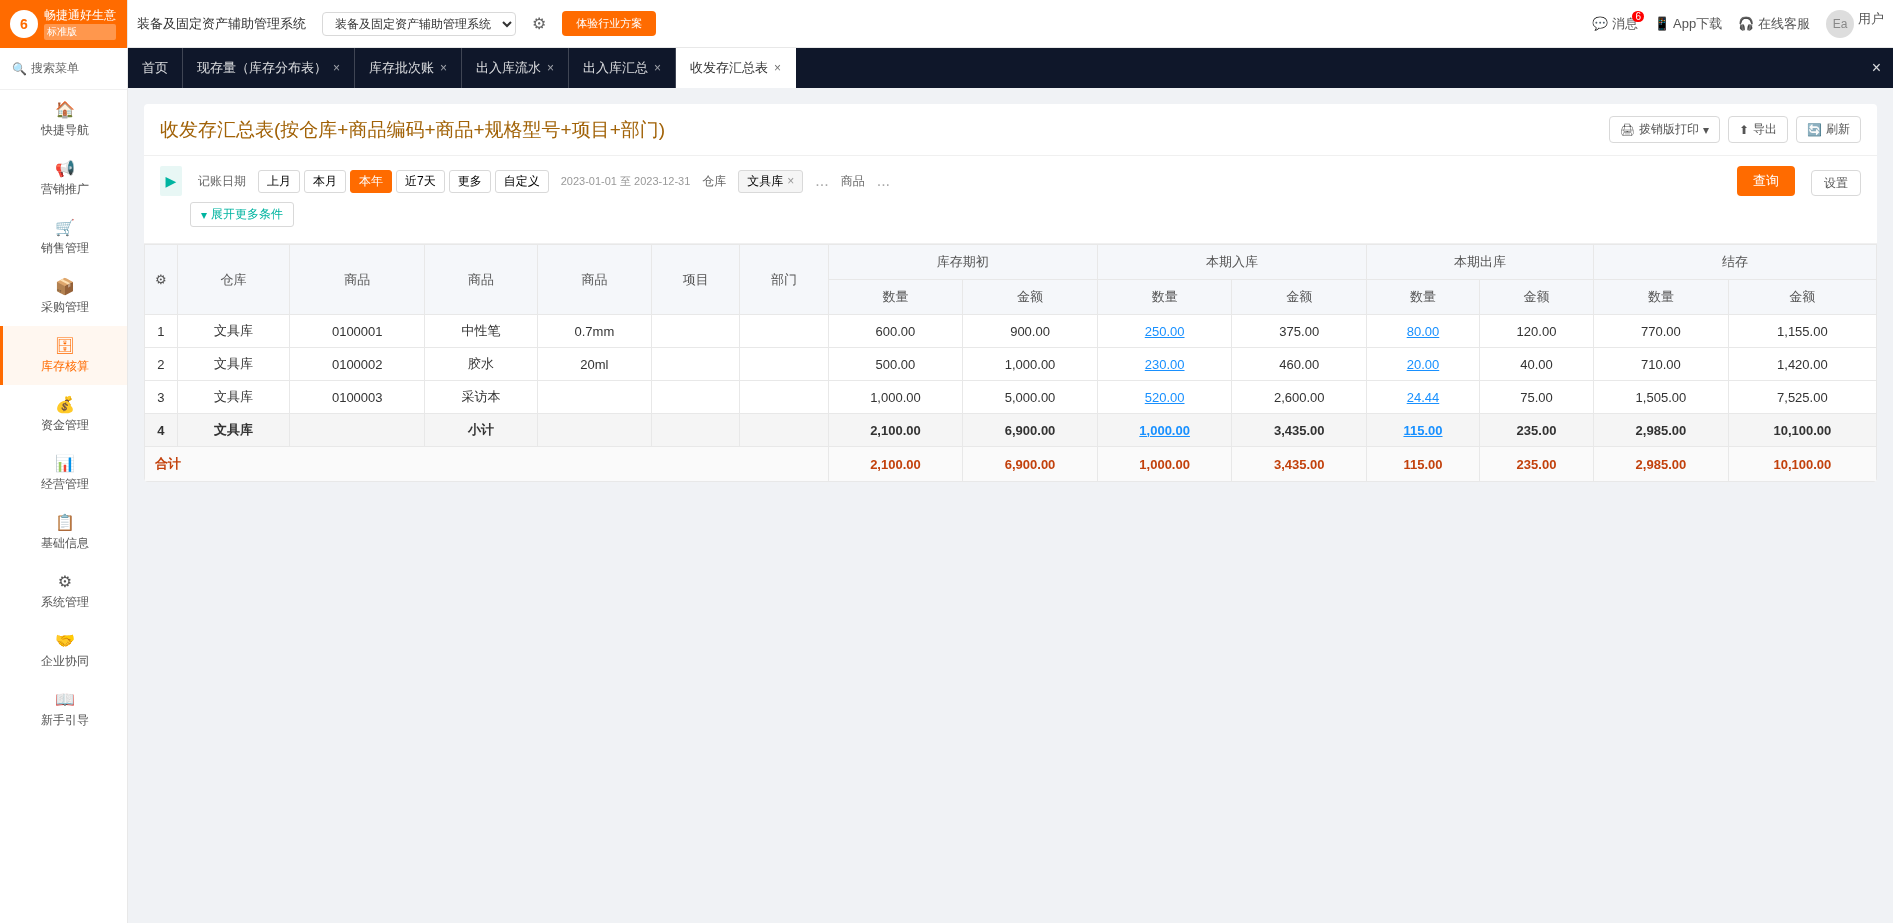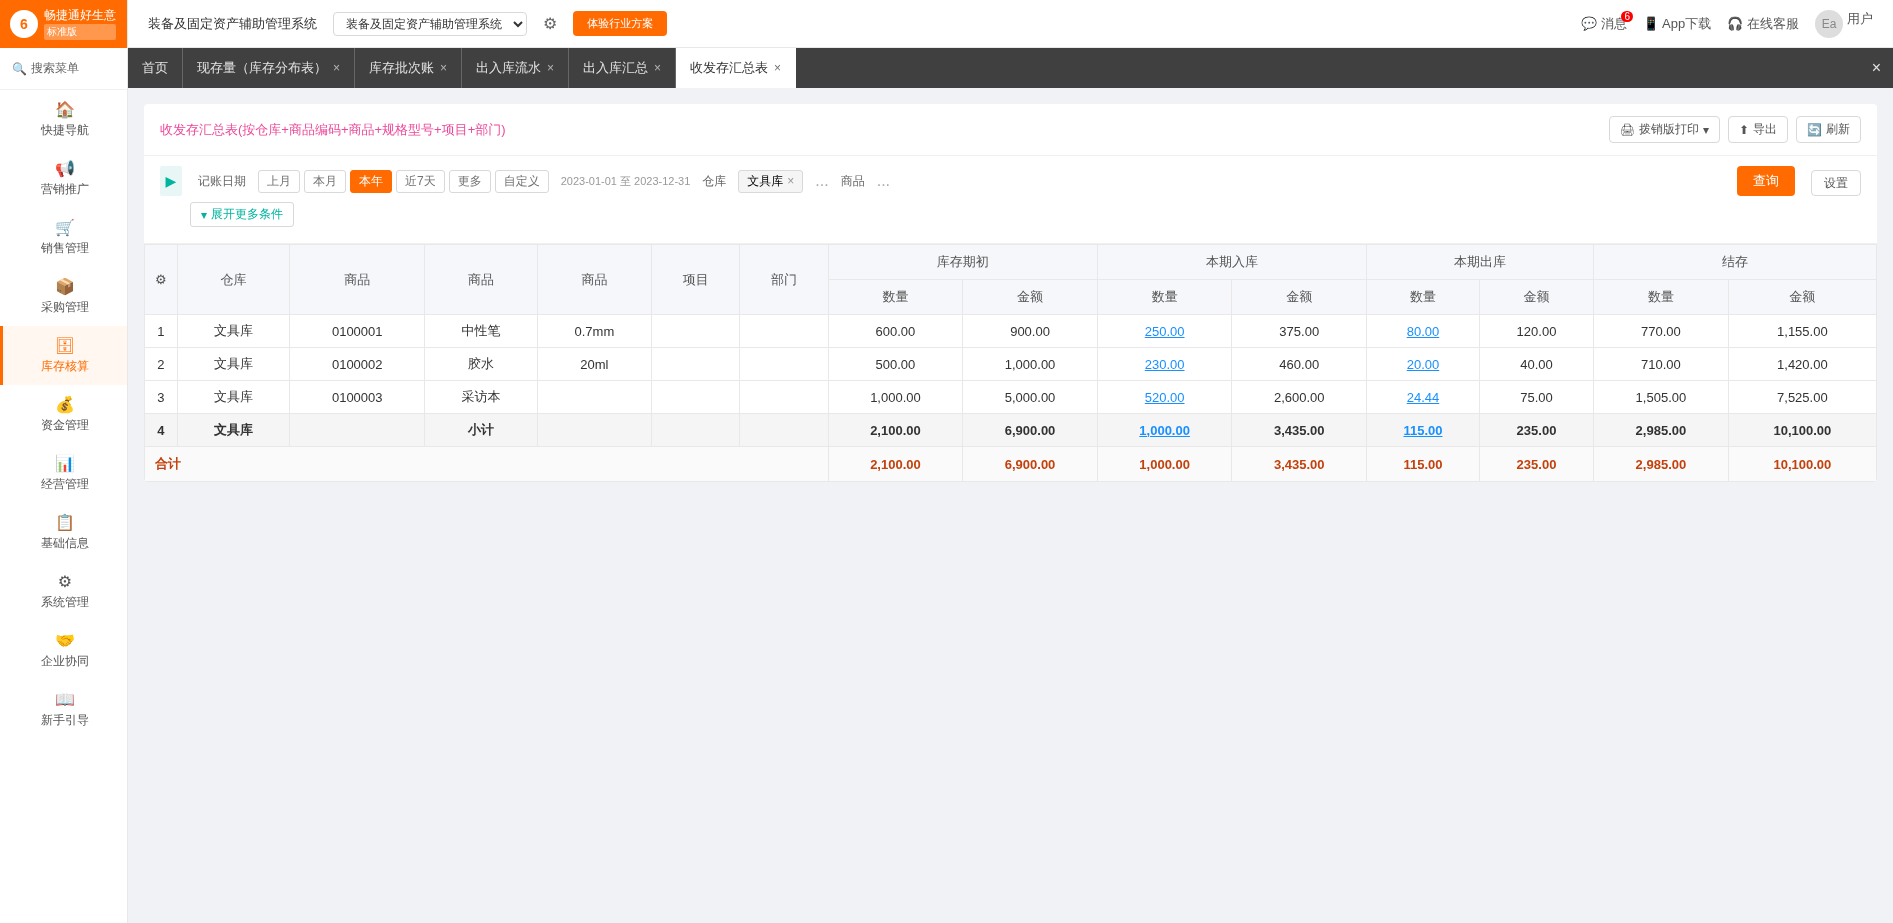--- a/index.html
+++ b/index.html
@@ -15,54 +15,54 @@
     .sidebar-search-btn { width: 100%; background: none; border: none; color: #666; font-size: 12px; cursor: pointer; display: flex; align-items: center; gap: 4px; padding: 4px; }
     .sidebar-nav { flex: 1; overflow-y: auto; }
     .nav-item { display: flex; flex-direction: column; align-items: center; padding: 10px 4px; cursor: pointer; color: #555; font-size: 12px; gap: 3px; border-left: 3px solid transparent; }
     .nav-item.active { background: #fff7f0; color: #ff6b00; border-left: 3px solid #ff6b00; }
     .nav-icon { font-size: 16px; }
 
     
     .main { flex: 1; display: flex; flex-direction: column; overflow: hidden; }
 
     
-    .topbar { background: #fff; height: 48px; display: flex; align-items: center; padding: 0 20px; border-bottom: 1px solid #e8e8e8; gap: 16px; }
+    .topbar { background: #fff; height: 48px; display: flex; align-items: center; padding: 0 9px; border-bottom: 1px solid #e8e8e8; gap: 16px; }
     .topbar-select { border: 1px solid #d9d9d9; border-radius: 4px; padding: 3px 8px; font-size: 12px; color: #333; background: #fff; }
     .topbar-settings { color: #666; font-size: 16px; cursor: pointer; }
     .topbar-trial-btn { background: #ff6b00; color: #fff; border: none; padding: 5px 14px; border-radius: 4px; cursor: pointer; font-size: 11px; }
     .topbar-right { margin-left: auto; display: flex; align-items: center; gap: 16px; color: #555; font-size: 13px; }
     .topbar-badge { position: relative; display: inline-block; }
     .badge-dot { position: absolute; top: -4px; right: -6px; background: #f00; color: #fff; border-radius: 8px; font-size: 10px; padding: 0 3px; }
     .topbar-avatar { width: 28px; height: 28px; border-radius: 50%; background: #ddd; display: flex; align-items: center; justify-content: center; color: #888; font-size: 12px; }
 
     
-    .tabs { background: #404040; display: flex; align-items: center; height: 40px; padding: 0; overflow: hidden; }
+    .tabs { background: #0f172a; display: flex; align-items: center; height: 40px; padding: 0; overflow: hidden; }
     .tab { display: flex; align-items: center; padding: 0 14px; height: 40px; color: rgba(255,255,255,0.85); font-size: 13px; cursor: pointer; gap: 6px; border-right: 1px solid rgba(255,255,255,0.2); white-space: nowrap; }
     .tab.active { background: #fff; color: #333; }
     .tab-close { font-size: 12px; opacity: 0.7; }
     .tabs-close-all { margin-left: auto; padding: 0 12px; color: rgba(255,255,255,0.85); cursor: pointer; font-size: 16px; }
 
     
     .content { flex: 1; overflow-y: auto; padding: 16px; background: #f0f2f5; }
 
     
     .page-header { background: #fff; padding: 12px 16px; border-radius: 4px 4px 0 0; border-bottom: 1px solid #f0f0f0; }
-    .page-title { font-size: 13px; color: #ec4899; font-weight: 500; }
+    .page-title { font-size: 19px; color: #a16207; font-weight: 500; }
     .page-actions { display: flex; align-items: center; gap: 8px; margin-left: auto; }
     .page-header-row { display: flex; align-items: center; }
     .btn-print { border: 1px solid #d9d9d9; background: #fff; padding: 4px 10px; border-radius: 4px; cursor: pointer; font-size: 12px; color: #555; display: flex; align-items: center; gap: 4px; }
     .btn-export { border: 1px solid #d9d9d9; background: #fff; padding: 4px 10px; border-radius: 4px; cursor: pointer; font-size: 12px; color: #555; display: flex; align-items: center; gap: 4px; }
     .btn-refresh { border: 1px solid #d9d9d9; background: #fff; padding: 4px 10px; border-radius: 4px; cursor: pointer; font-size: 12px; color: #555; display: flex; align-items: center; gap: 4px; }
 
     
     .filter-area { background: #fff; padding: 10px 16px; border-bottom: 1px solid #f0f0f0; }
     .filter-row { display: flex; align-items: center; gap: 12px; margin-bottom: 6px; }
     .filter-label { color: #666; font-size: 12px; white-space: nowrap; }
     .date-btns { display: flex; gap: 4px; align-items: center; }
-    .date-btn { border: 1px solid #d9d9d9; background: #fff; padding: 2px 8px; border-radius: 3px; cursor: pointer; font-size: 12px; color: #737373; }
+    .date-btn { border: 1px solid #d9d9d9; background: #fff; padding: 2px 8px; border-radius: 3px; cursor: pointer; font-size: 12px; color: #000000; }
     .date-btn.active { background: #ff6b00; color: #fff; border-color: #ff6b00; }
     .date-range { font-size: 11px; color: #999; }
     .filter-tag { display: flex; align-items: center; background: #f5f5f5; border: 1px solid #d9d9d9; border-radius: 3px; padding: 2px 8px; gap: 4px; font-size: 12px; }
     .filter-tag-close { cursor: pointer; color: #999; }
     .filter-dots { color: #aaa; font-size: 16px; cursor: pointer; }
     .expand-btn { display: flex; align-items: center; gap: 4px; color: #00b4a0; font-size: 12px; cursor: pointer; border: 1px solid #d9d9d9; padding: 3px 10px; border-radius: 3px; background: #fff; }
     .collapse-btn { width: 24px; background: #e8f7f5; border: none; cursor: pointer; color: #00b4a0; display: flex; align-items: center; justify-content: center; padding: 8px 0; border-radius: 2px; font-size: 14px; align-self: stretch; }
     .btn-query { background: #ff6b00; color: #fff; border: none; padding: 6px 16px; border-radius: 4px; cursor: pointer; font-size: 13px; }
     .btn-settings2 { background: #fff; color: #555; border: 1px solid #d9d9d9; padding: 0 12px; border-radius: 4px; cursor: pointer; font-size: 12px; display: block; margin-top: 4px; }
 

